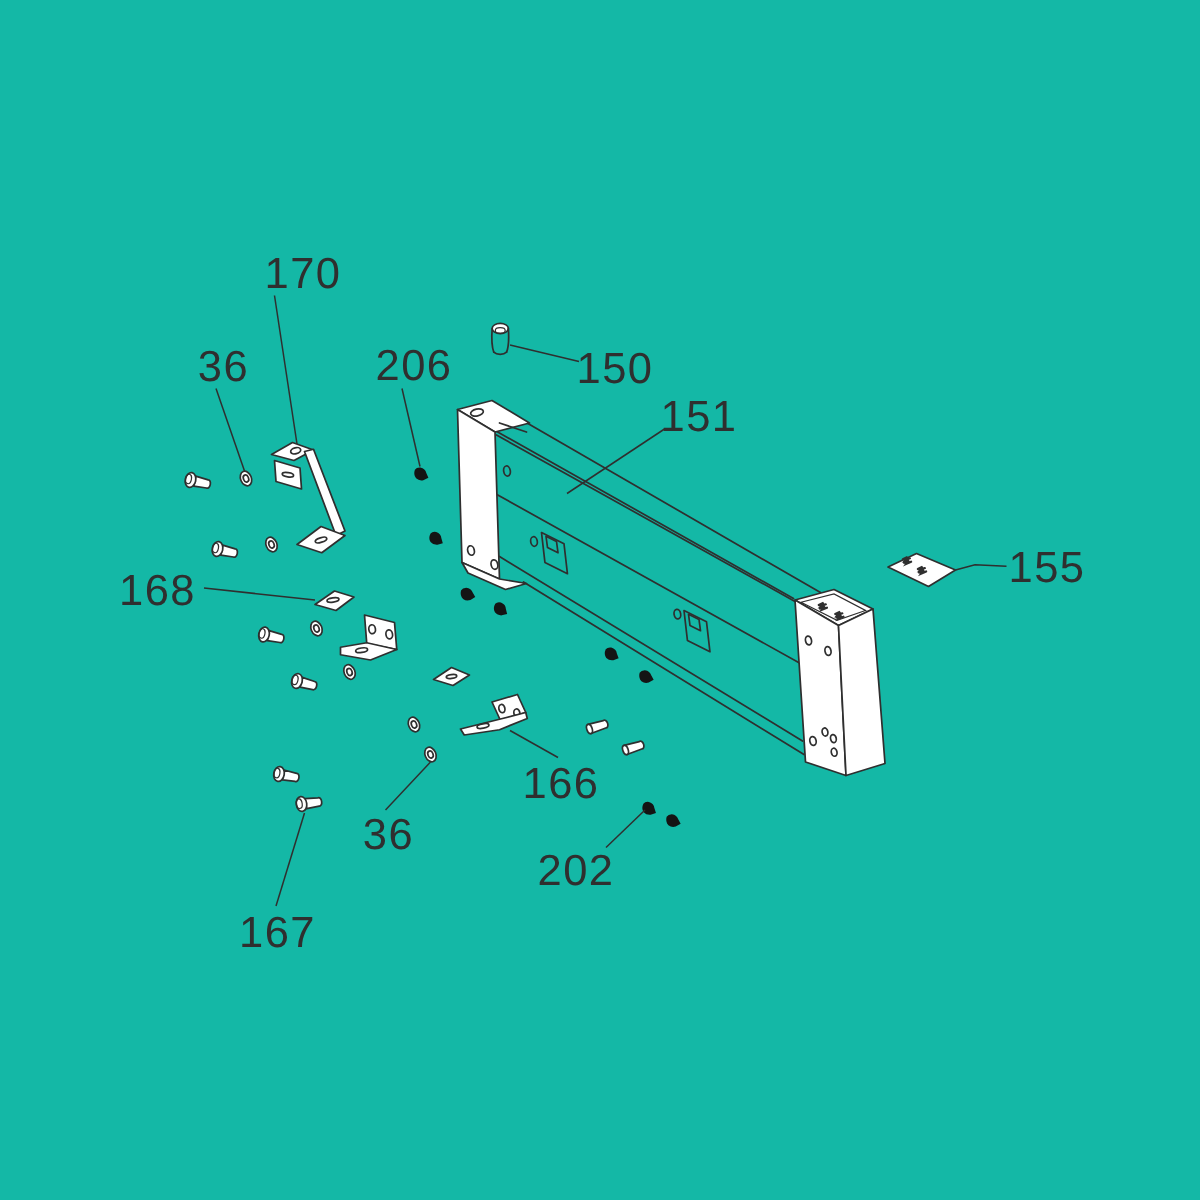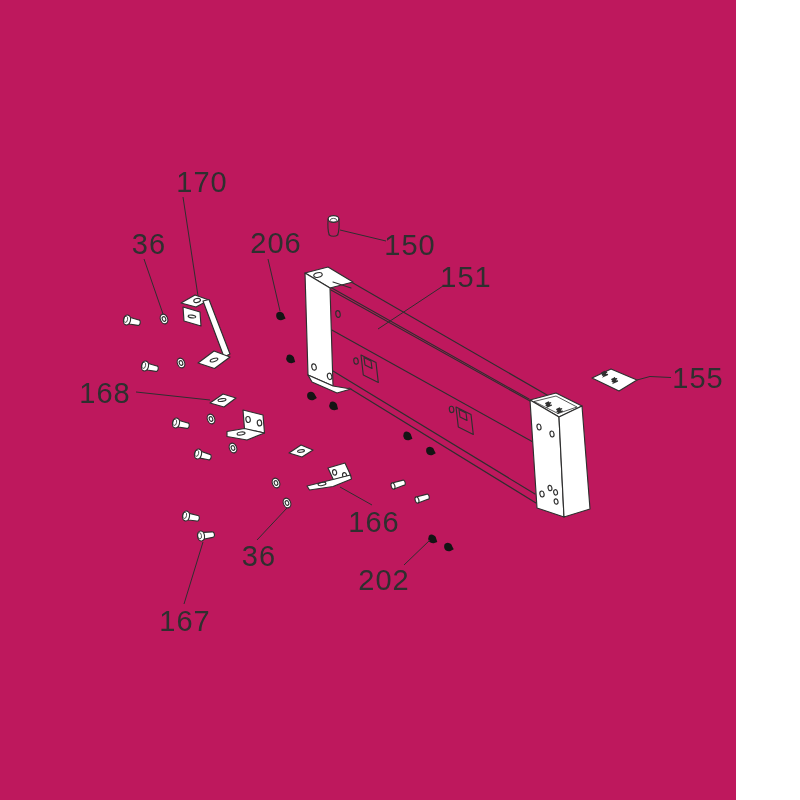--- a/index.html
+++ b/index.html
@@ -1,16 +1,16 @@
 <!DOCTYPE html>
 <html><head>
 <meta charset="utf-8">
 <style>
   html,body{margin:0;padding:0;background:#ffffff;}
-  .canvas{width:736px;height:800px;background:#be185d;position:relative;overflow:hidden;
+  .canvas{width:800px;height:800px;background:#14b8a6;position:relative;overflow:hidden;
           font-family:"Liberation Sans",sans-serif;}
   svg{display:block;}
   .part-label{font-family:"Liberation Sans",sans-serif;font-size:29px;letter-spacing:1px;
               fill:#2f2f2f;text-anchor:middle;font-weight:400;}
   .ln{stroke:#2f2f2f;stroke-width:1.15;fill:none;stroke-linecap:round;stroke-linejoin:round;}
   .face{stroke:#2f2f2f;stroke-width:1.15;fill:#ffffff;stroke-linejoin:round;}
   .thin{stroke:#2f2f2f;stroke-width:0.8;fill:none;}
   .leader{stroke:#2f2f2f;stroke-width:1;fill:none;}
 </style>
 </head>

